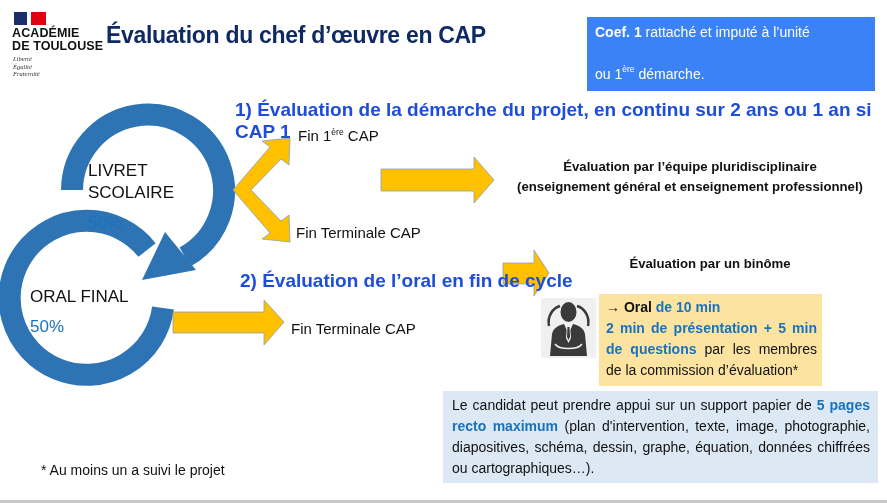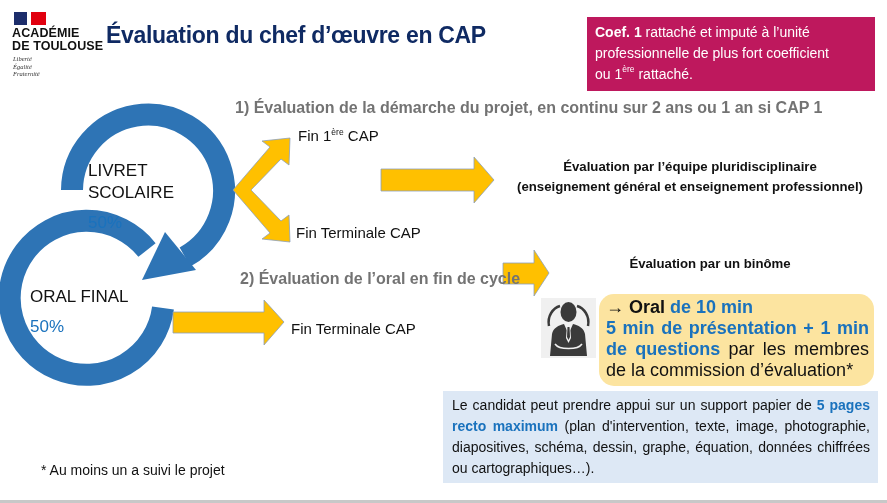--- a/index.html
+++ b/index.html
@@ -6,27 +6,27 @@
   html, body { width: 887px; height: 503px; overflow: hidden; background: #ffffff; }
   body { position: relative; font-family: "Liberation Sans", "DejaVu Sans", sans-serif; color: #111; }
   .abs { position: absolute; }
   .logo-flag { left: 14px; top: 12px; width: 32px; height: 13px; display: flex; }
   .logo-flag .blue { width: 13px; height: 13px; background: #1c2d6b; }
   .logo-flag .gap { width: 4px; }
   .logo-flag .red { width: 15px; height: 13px; background: #e1000f; }
   .logo-name { left: 12px; top: 27px; font-weight: bold; font-size: 12.5px; line-height: 13px; color: #111; letter-spacing: 0.1px; }
   .logo-motto { left: 13px; top: 55px; font-family: "Liberation Serif", serif; font-style: italic; font-size: 6.5px; line-height: 7.5px; color: #333; }
   .page-title { left: 106px; top: 22px; font-weight: bold; font-size: 23px; color: #0f2a63; letter-spacing: -0.3px; }
-  .coef-box { left: 587px; top: 17px; width: 288px; height: 74px; background: #be185d; color: #fff; font-size: 14px; line-height: 21px; padding: 5px 6px 0 8px; text-align: justify; }
+  .coef-box { left: 587px; top: 17px; width: 288px; height: 74px; background: #3b82f6; color: #fff; font-size: 14px; line-height: 21px; padding: 5px 6px 0 8px; text-align: justify; }
   .coef-box b { font-weight: bold; }
   .coef-box sup, .sup { font-size: 8.5px; vertical-align: top; line-height: 10px; }
-  .section-heading { color: #737373; font-weight: bold; font-size: 16px; }
+  .section-heading { color: #1d4ed8; font-weight: bold; font-size: 19px; }
   .plain-label { font-size: 15px; color: #111; text-align: right; }
   .bold-center { font-weight: bold; font-size: 13.2px; text-align: center; line-height: 20px; color: #111; }
-  .oral-box { left: 599px; top: 294px; width: 275px; height: 92px; background: #fce4a0; padding: 3px 5px 0 7px; font-size: 18px; line-height: 21px; text-align: justify; border-radius: 15px; }
+  .oral-box { left: 599px; top: 294px; width: 223px; height: 92px; background: #fce4a0; padding: 3px 5px 0 7px; font-size: 14px; line-height: 21px; text-align: justify; }
   .oral-box .blue { color: #1a72bd; font-weight: bold; }
   .oral-box .blk { font-weight: bold; }
   .support-box { left: 443px; top: 391px; width: 435px; height: 92px; background: #dde8f5; padding: 4px 8px 0 9px; font-size: 14px; line-height: 21px; text-align: justify; }
   .support-box .blue { color: #1a72bd; font-weight: bold; }
   .footnote { left: 41px; top: 462px; font-size: 14px; }
   .bottom-line { left: 0; top: 500px; width: 887px; height: 3px; background: #c8c8c8; }
   .circle-label { text-align: left; font-size: 17px; line-height: 22px; color: #111; }
   .circle-pct { color: #1a72bd; font-size: 17px; margin-top: 8px; }
   svg.diagram { position: absolute; left: 0; top: 0; }
 </style>
@@ -45,22 +45,22 @@
 <div class="abs logo-motto">
   <div>Liberté</div>
   <div>Égalité</div>
   <div>Fraternité</div>
 </div>
 
 <div class="abs page-title">Évaluation du chef d’œuvre en CAP</div>
 
 <div class="abs coef-box">
   <b>Coef. 1</b><span> rattaché et imputé à l’unité</span><br>
-  <span>professionnelle de plus fort coefficient</span><br>
-  <span>ou 1</span><sup>ère</sup><span> rattaché.</span>
+  <br>
+  <span>ou 1</span><sup>ère</sup><span> démarche.</span>
 </div>
 
 <svg class="diagram" width="887" height="503" viewBox="0 0 887 503">
 
   <g>
     <path d="M 147 250 A 77 77 0 1 0 163 308" fill="none" stroke="#2e74b5" stroke-width="22"></path>
   </g>
 
   <g>
     <path d="M 72 190 A 76 76 0 1 1 185 257" fill="none" stroke="#2e74b5" stroke-width="22"></path>
@@ -116,21 +116,21 @@
 </div>
 
 <div class="abs section-heading" style="left:240px; top:270px;">2) Évaluation de l’oral en fin de cycle</div>
 <div class="abs plain-label" style="left:291px; top:320px;">Fin Terminale CAP</div>
 <div class="abs bold-center" style="left:555px; top:254px; width:310px;">
   <div>Évaluation par un binôme</div>
 </div>
 
 <div class="abs oral-box">
   <span class="blk">→ </span><span class="blk">Oral</span><span class="blue"> de 10 min</span><br>
-  <span class="blue">5 min de présentation + 1 min de questions</span><span> par les membres de la commission d’évaluation*</span>
+  <span class="blue">2 min de présentation + 5 min de questions</span><span> par les membres de la commission d’évaluation*</span>
 </div>
 
 <div class="abs support-box">
   <span>Le candidat peut prendre appui sur un support papier de </span><span class="blue">5 pages recto maximum</span><span> (plan d'intervention, texte, image, photographie, diapositives, schéma, dessin, graphe, équation, données chiffrées ou cartographiques…).</span>
 </div>
 
 <div class="abs footnote">* Au moins un a suivi le projet</div>
 <div class="abs bottom-line"></div>
 
 </body></html>

